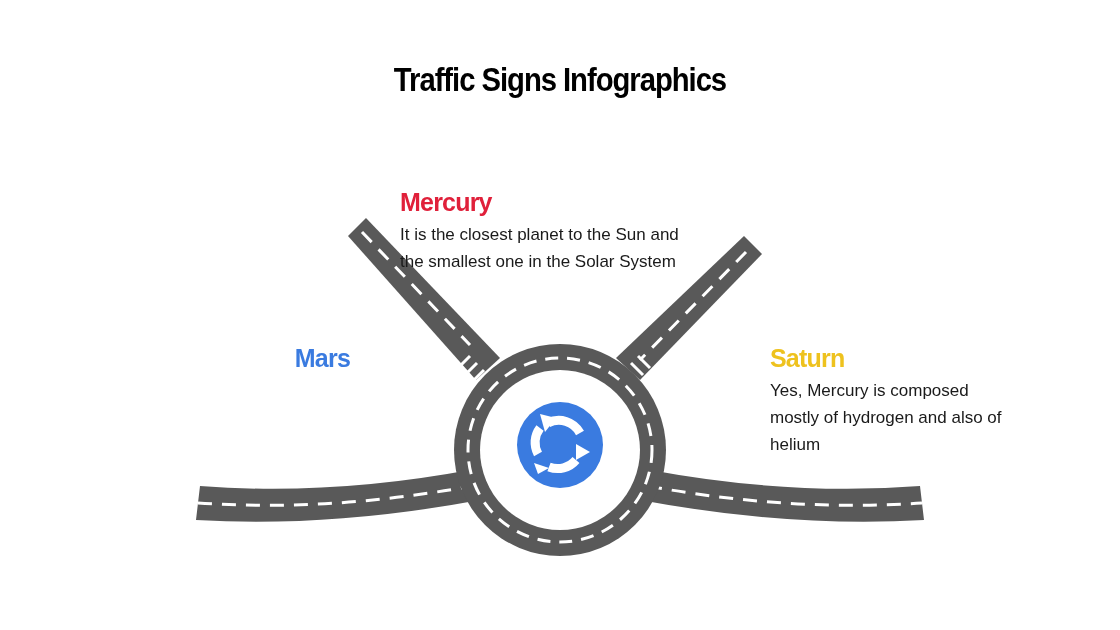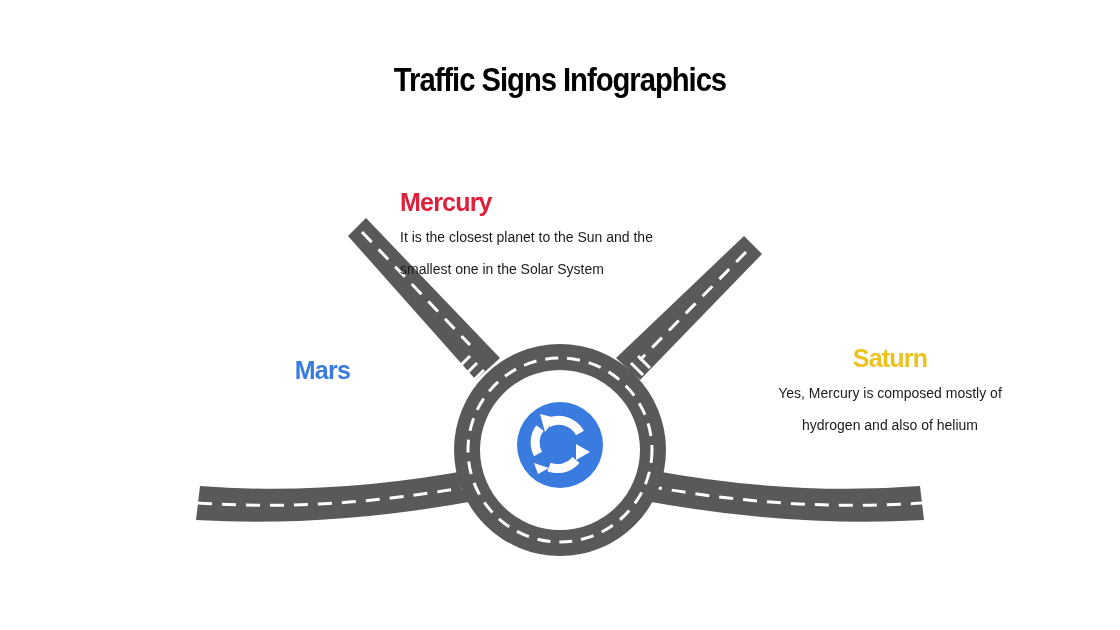--- a/index.html
+++ b/index.html
@@ -1,26 +1,26 @@
 <!DOCTYPE html>
 <html><head>
 <meta charset="utf-8">
 <style>
   html, body { margin: 0; padding: 0; }
   body { width: 1120px; height: 630px; background: #ffffff; position: relative; overflow: hidden; font-family: "Liberation Sans", sans-serif; }
   .title { position: absolute; top: 60px; left: 0; width: 1120px; text-align: center; font-family: "Liberation Sans", sans-serif; font-weight: bold; font-size: 34px; color: #000; letter-spacing: -1.2px; transform: scaleX(0.86); transform-origin: center; }
   .diagram { position: absolute; left: 0; top: 0; }
   .block { position: absolute; }
   .block h2 { margin: 0; font-family: "Liberation Sans", sans-serif; font-weight: bold; font-size: 25px; letter-spacing: -0.8px; }
-  .block p { margin: 4px 0 0 0; font-size: 14px; line-height: 32px; color: #1a1a1a; }
+  .block p { margin: 4px 0 0 0; font-size: 17px; line-height: 27px; color: #1a1a1a; }
   .mercury { left: 400px; top: 188px; width: 280px; text-align: left; }
   .mercury h2 { color: #e0203a; }
-  .mars { left: 110px; top: 356px; width: 240px; text-align: right; }
+  .mars { left: 110px; top: 344px; width: 240px; text-align: right; }
   .mars h2 { color: #3a7be0; }
-  .saturn { left: 770px; top: 344px; width: 240px; text-align: center; }
+  .saturn { left: 770px; top: 344px; width: 240px; text-align: left; }
   .saturn h2 { color: #eec21e; }
 </style>
 </head>
 <body>
 
 <div class="title">Traffic Signs Infographics</div>
 
 <svg class="diagram" width="1120" height="630" viewBox="0 0 1120 630">
 
   <g>

